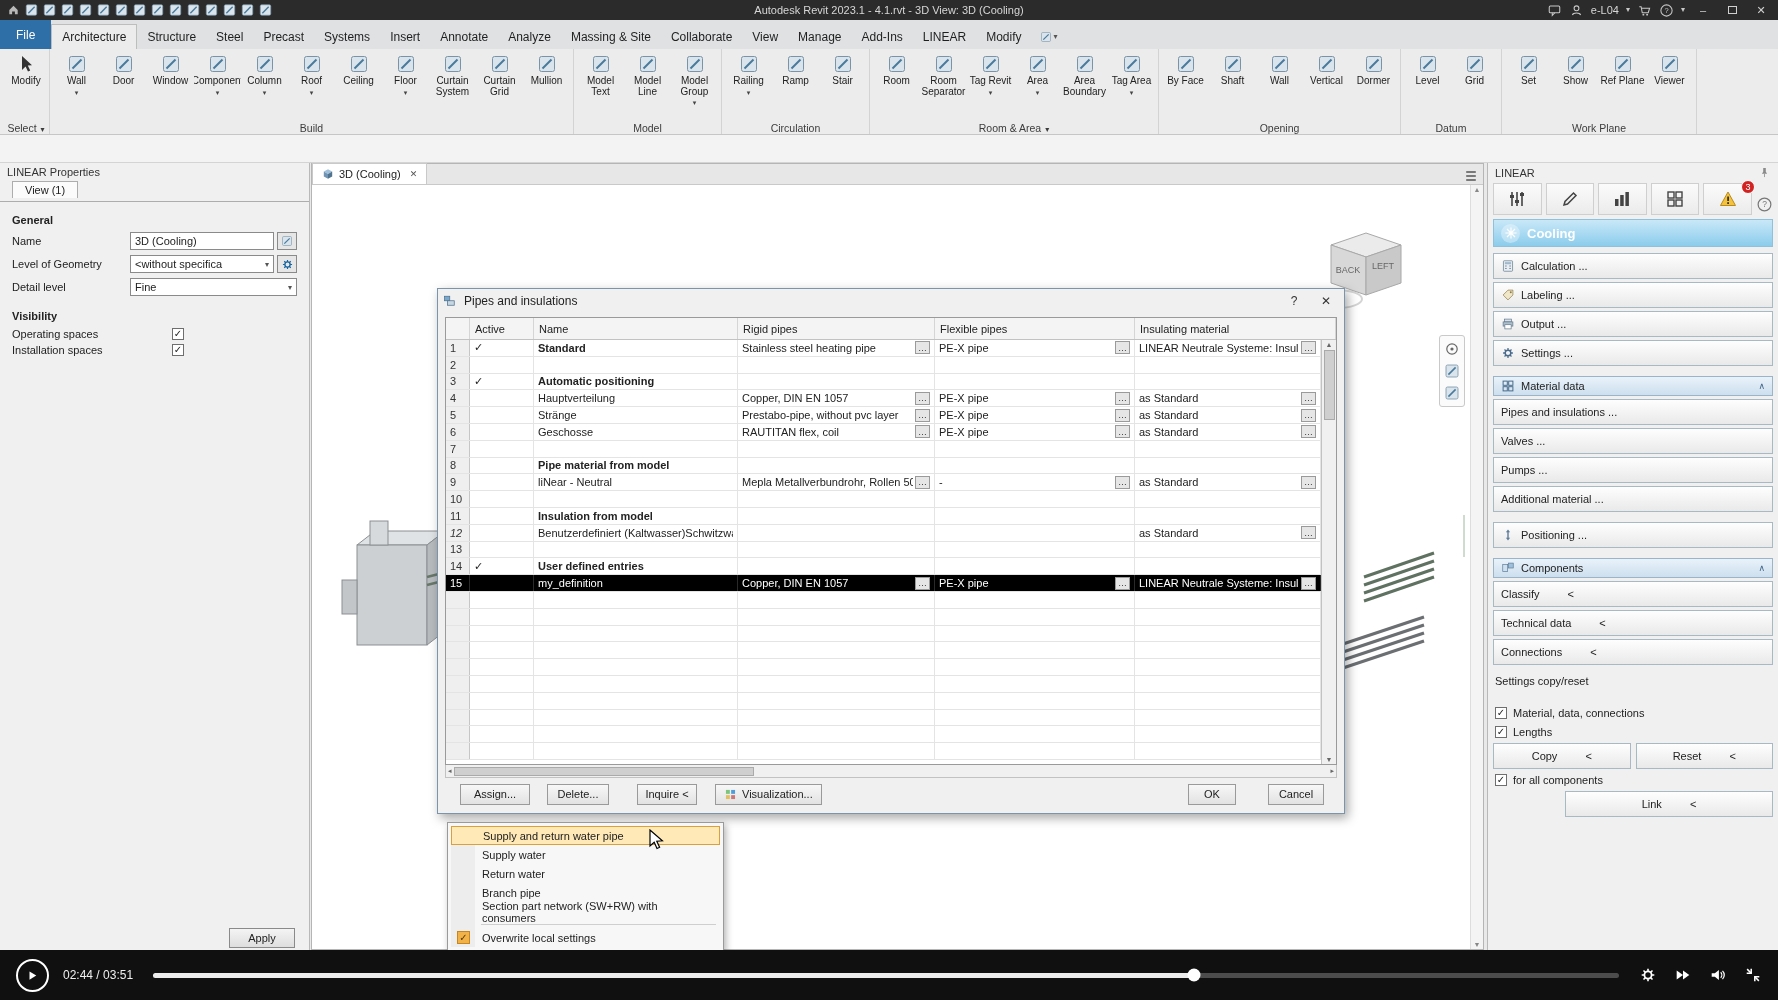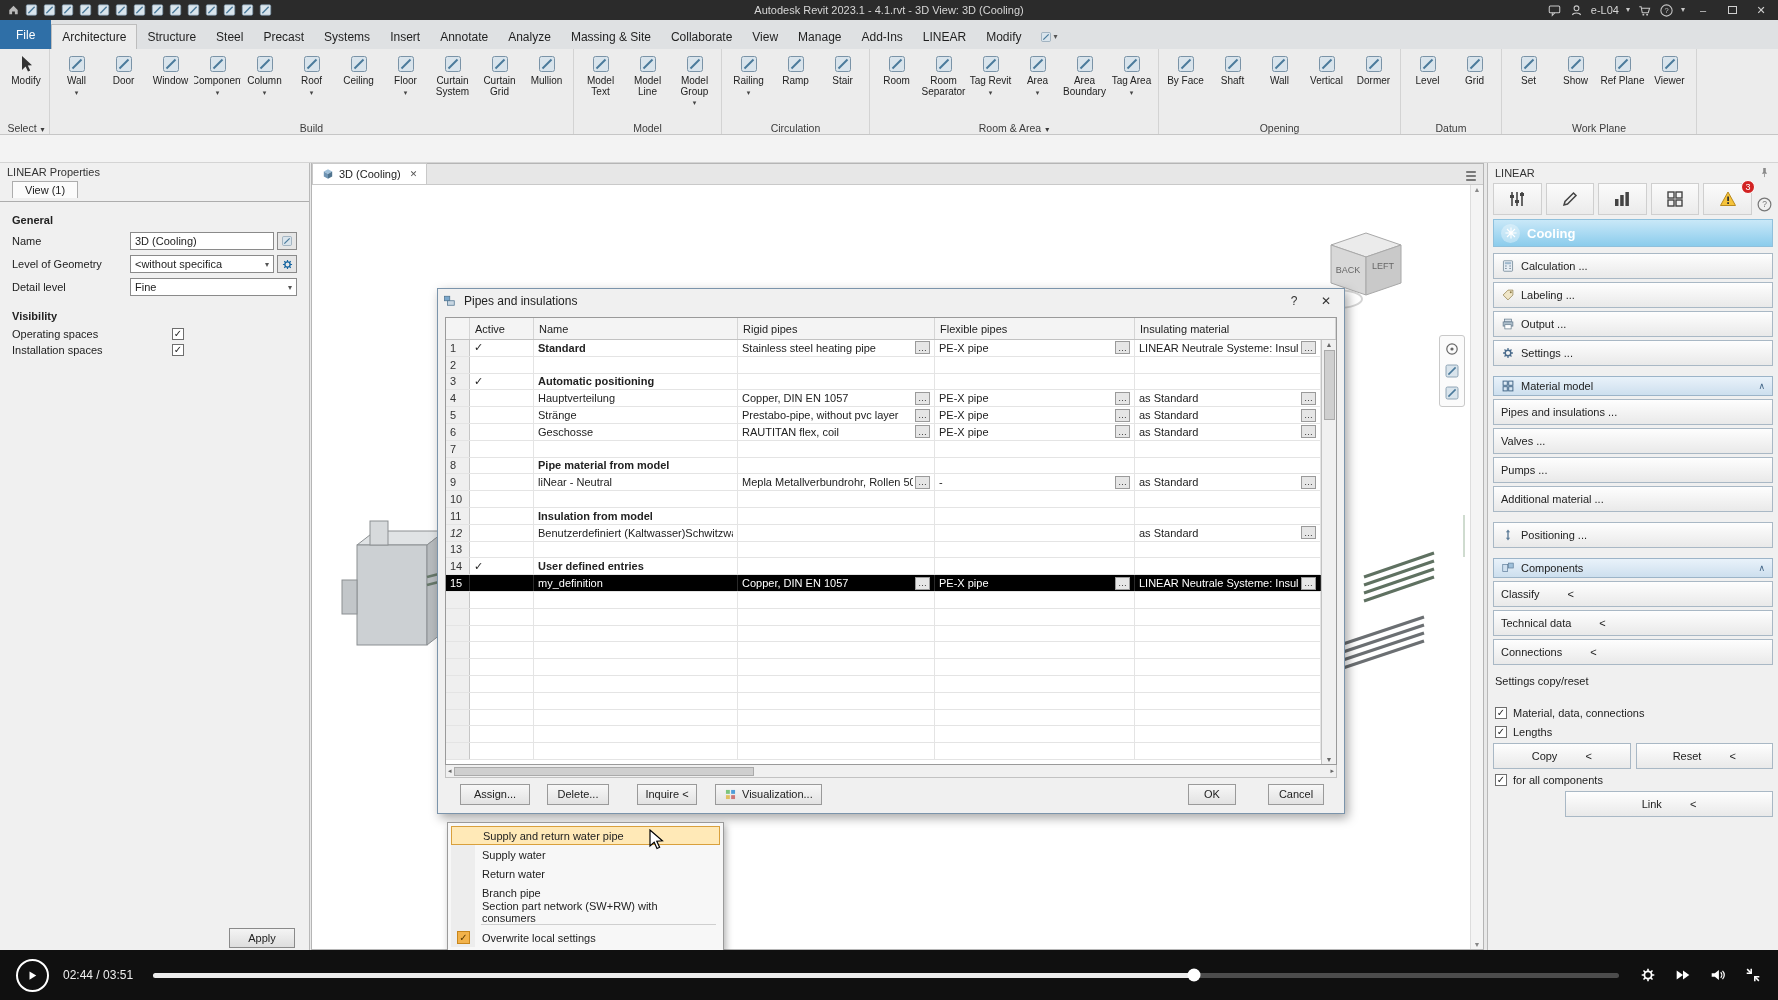--- a/index.html
+++ b/index.html
@@ -956,21 +956,21 @@
       </div>
       <div class="lp-hdr">
         <span class="ic" style="width: 14px; height: 14px;">
           <svg viewBox="0 0 20 20">
             <rect x="3" y="3" width="6" height="6" fill="none" stroke="currentColor" stroke-width="1.4"></rect>
             <rect x="11" y="3" width="6" height="6" fill="none" stroke="currentColor" stroke-width="1.4"></rect>
             <rect x="3" y="11" width="6" height="6" fill="none" stroke="currentColor" stroke-width="1.4"></rect>
             <rect x="11" y="11" width="6" height="6" fill="none" stroke="currentColor" stroke-width="1.4"></rect>
           </svg>
         </span>
-        <span>Material model</span>
+        <span>Material data</span>
         <span class="chev">∧</span>
       </div>
       <div class="lp-btn">
         <span>Pipes and insulations ...</span>
       </div>
       <div class="lp-btn">
         <span>Valves ...</span>
       </div>
       <div class="lp-btn">
         <span>Pumps ...</span>

